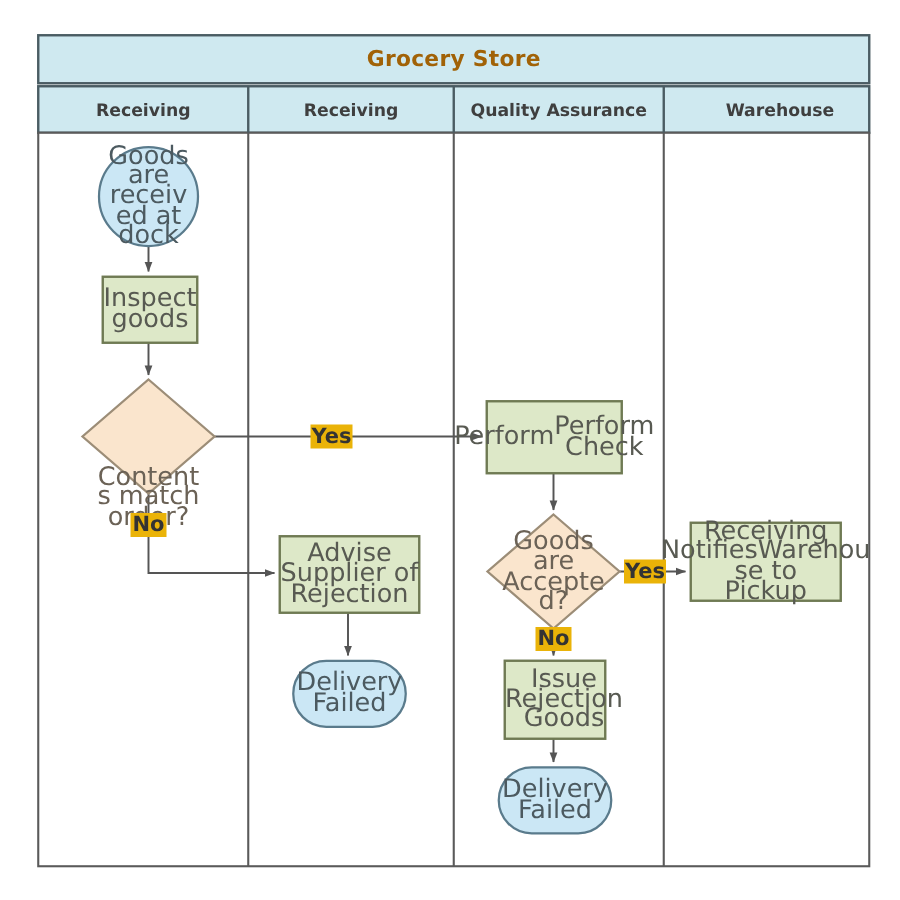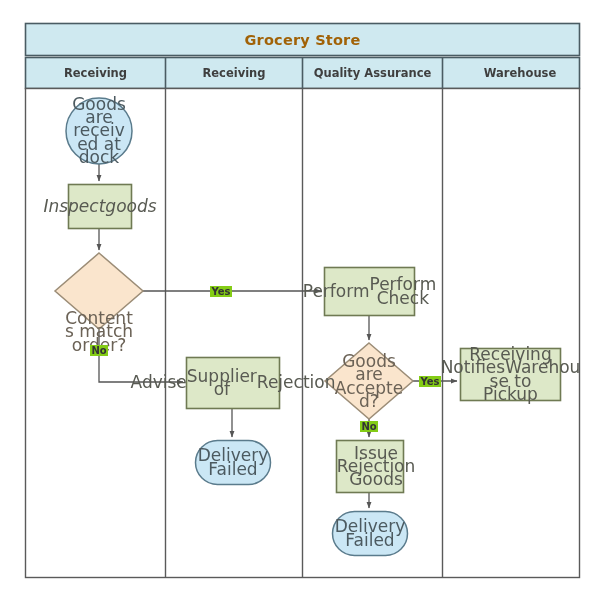--- a/index.html
+++ b/index.html
@@ -48,24 +48,24 @@
     line-height: 13.2px;
     color: #585a52;
   }
   .node-text.onblue {
     color: #4c5a60;
   }
   .node-text.ondiamond {
     color: #6b6256;
   }
   .edge-text {
-    font-size: 10px;
+    font-size: 14px;
     font-weight: bold;
     color: #333333;
-    background: #84cc16;
+    background: #eab308;
     padding: 0 1px;
   }
 </style>
 </head>
 <body>
 
 <div id="canvas">
 
   <svg id="swimlane-svg" width="600" height="600" viewBox="0 0 600 600">
     <defs>
@@ -151,32 +151,32 @@
   </div>
 
   <div class="lbl node-text onblue" style="left:66px; top:98px; width:66px; height:66px; flex-direction:column;">
     <span>Goods</span>
     <span>are</span>
     <span>receiv</span>
     <span>ed at</span>
     <span>dock</span>
   </div>
 
-  <div class="lbl node-text" style="left:68px; top:184px; width:64px; height:45px; font-style:italic;">
+  <div class="lbl node-text" style="left:68px; top:184px; width:64px; height:45px; flex-direction:column;">
     <span>Inspect</span>
     <span>goods</span>
   </div>
 
   <div class="lbl node-text ondiamond" style="left:61px; top:271px; width:76px; height:42px; flex-direction:column;margin-top:40px;">
     <span>Content</span>
     <span>s match</span>
     <span>order?</span>
   </div>
 
-  <div class="lbl node-text" style="left:186px; top:357px; width:94px; height:52px; flex-direction:row;">
+  <div class="lbl node-text" style="left:186px; top:357px; width:94px; height:52px; flex-direction:column;">
     <span>Advise</span>
     <span>Supplier of</span>
     <span>Rejection</span>
   </div>
 
   <div class="lbl node-text onblue" style="left:195px; top:440px; width:76px; height:45px; flex-direction:column;">
     <span>Delivery</span>
     <span>Failed</span>
   </div>
 

